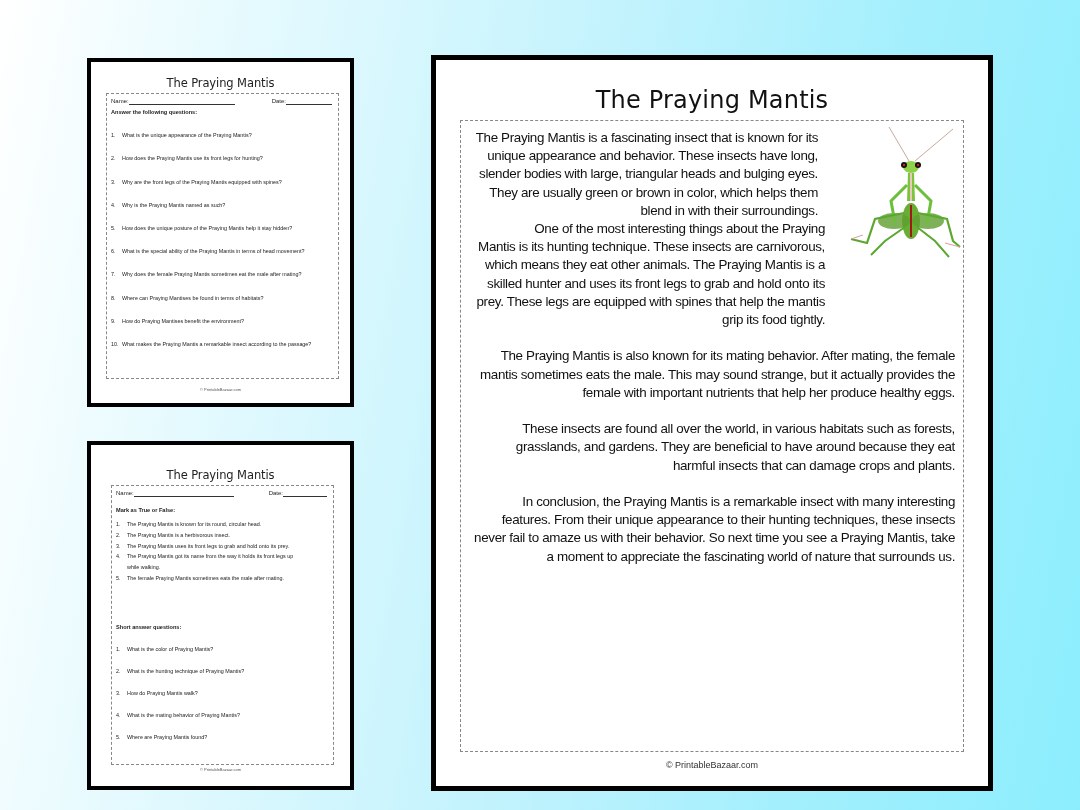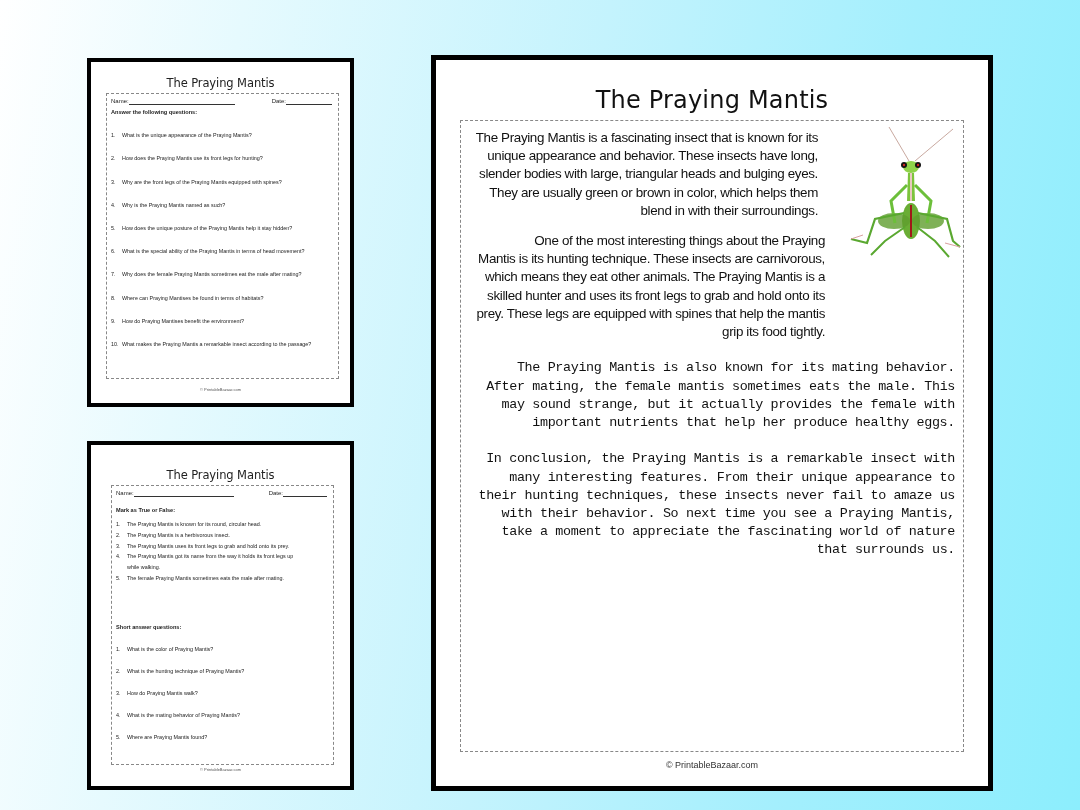--- a/index.html
+++ b/index.html
@@ -41,21 +41,21 @@
       border: 1.5px dashed #888; box-sizing: border-box;
     }
     .passage {
       position: absolute; left: 12px; top: 8px; width: 482px;
       font-size: 13.4px; line-height: 18.2px; color: #111; letter-spacing: -0.35px;
       font-family: "Liberation Sans", sans-serif;
       text-align: right;
     }
     .passage p { margin: 0; }
     .passage p.indent { text-indent: 36px; }
-    .passage p.gap { margin-top: 18.2px; font-family: Liberation Mono, monospace; }
+    .passage p.gap { margin-top: 18.2px; }
     .passage .narrow { width: 345px; }
     .mantis-img { position: absolute; left: 388px; top: 2px; width: 112px; height: 136px; }
     .main-footer {
       position: absolute; left: 0; right: 0; top: 700px; text-align: center; font-size: 9px; color: #333;
     }
   </style>
 </head>
 <body>
 
 <div class="page" id="ws1">
@@ -132,19 +132,20 @@
 
       <path d="M55 90 L26 96 L18 120 L2 116" stroke="#5aa830" stroke-width="2.2" fill="none"></path>
       <path d="M69 90 L98 96 L104 118 L111 124" stroke="#5aa830" stroke-width="2.2" fill="none"></path>
       <path d="M56 104 L36 118 L22 132" stroke="#5aa830" stroke-width="2" fill="none"></path>
       <path d="M68 104 L86 118 L100 134" stroke="#5aa830" stroke-width="2" fill="none"></path>
       <path d="M2 116 L14 112" stroke="#d9a0a0" stroke-width="1" fill="none"></path>
       <path d="M111 124 L96 120" stroke="#d9a0a0" stroke-width="1" fill="none"></path>
     </svg>
     <div class="passage">
       <p class="narrow">The Praying Mantis is a fascinating insect that is known for its unique appearance and behavior. These insects have long, slender bodies with large, triangular heads and bulging eyes. They are usually green or brown in color, which helps them blend in with their surroundings.</p>
-      <p class="indent" style="padding-right:130px;margin-top:12px;">One of the most interesting things about the Praying Mantis is its hunting technique. These insects are carnivorous, which means they eat other animals. The Praying Mantis is a skilled hunter and uses its front legs to grab and hold onto its prey. These legs are equipped with spines that help the mantis grip its food tightly.</p>
+      <p class="indent" style="padding-right:130px;">One of the most interesting things about the Praying Mantis is its hunting technique. These insects are carnivorous, which means they eat other animals. The Praying Mantis is a skilled hunter and uses its front legs to grab and hold onto its prey. These legs are equipped with spines that help the mantis grip its food tightly.</p>
       <p class="gap">The Praying Mantis is also known for its mating behavior. After mating, the female mantis sometimes eats the male. This may sound strange, but it actually provides the female with important nutrients that help her produce healthy eggs.</p>
+      <p class="gap">These insects are found all over the world, in various habitats such as forests, grasslands, and gardens. They are beneficial to have around because they eat harmful insects that can damage crops and plants.</p>
       <p class="gap">In conclusion, the Praying Mantis is a remarkable insect with many interesting features. From their unique appearance to their hunting techniques, these insects never fail to amaze us with their behavior. So next time you see a Praying Mantis, take a moment to appreciate the fascinating world of nature that surrounds us.</p>
     </div>
   </div>
   <div class="main-footer">© PrintableBazaar.com</div>
 </div>
 
 </body></html>

